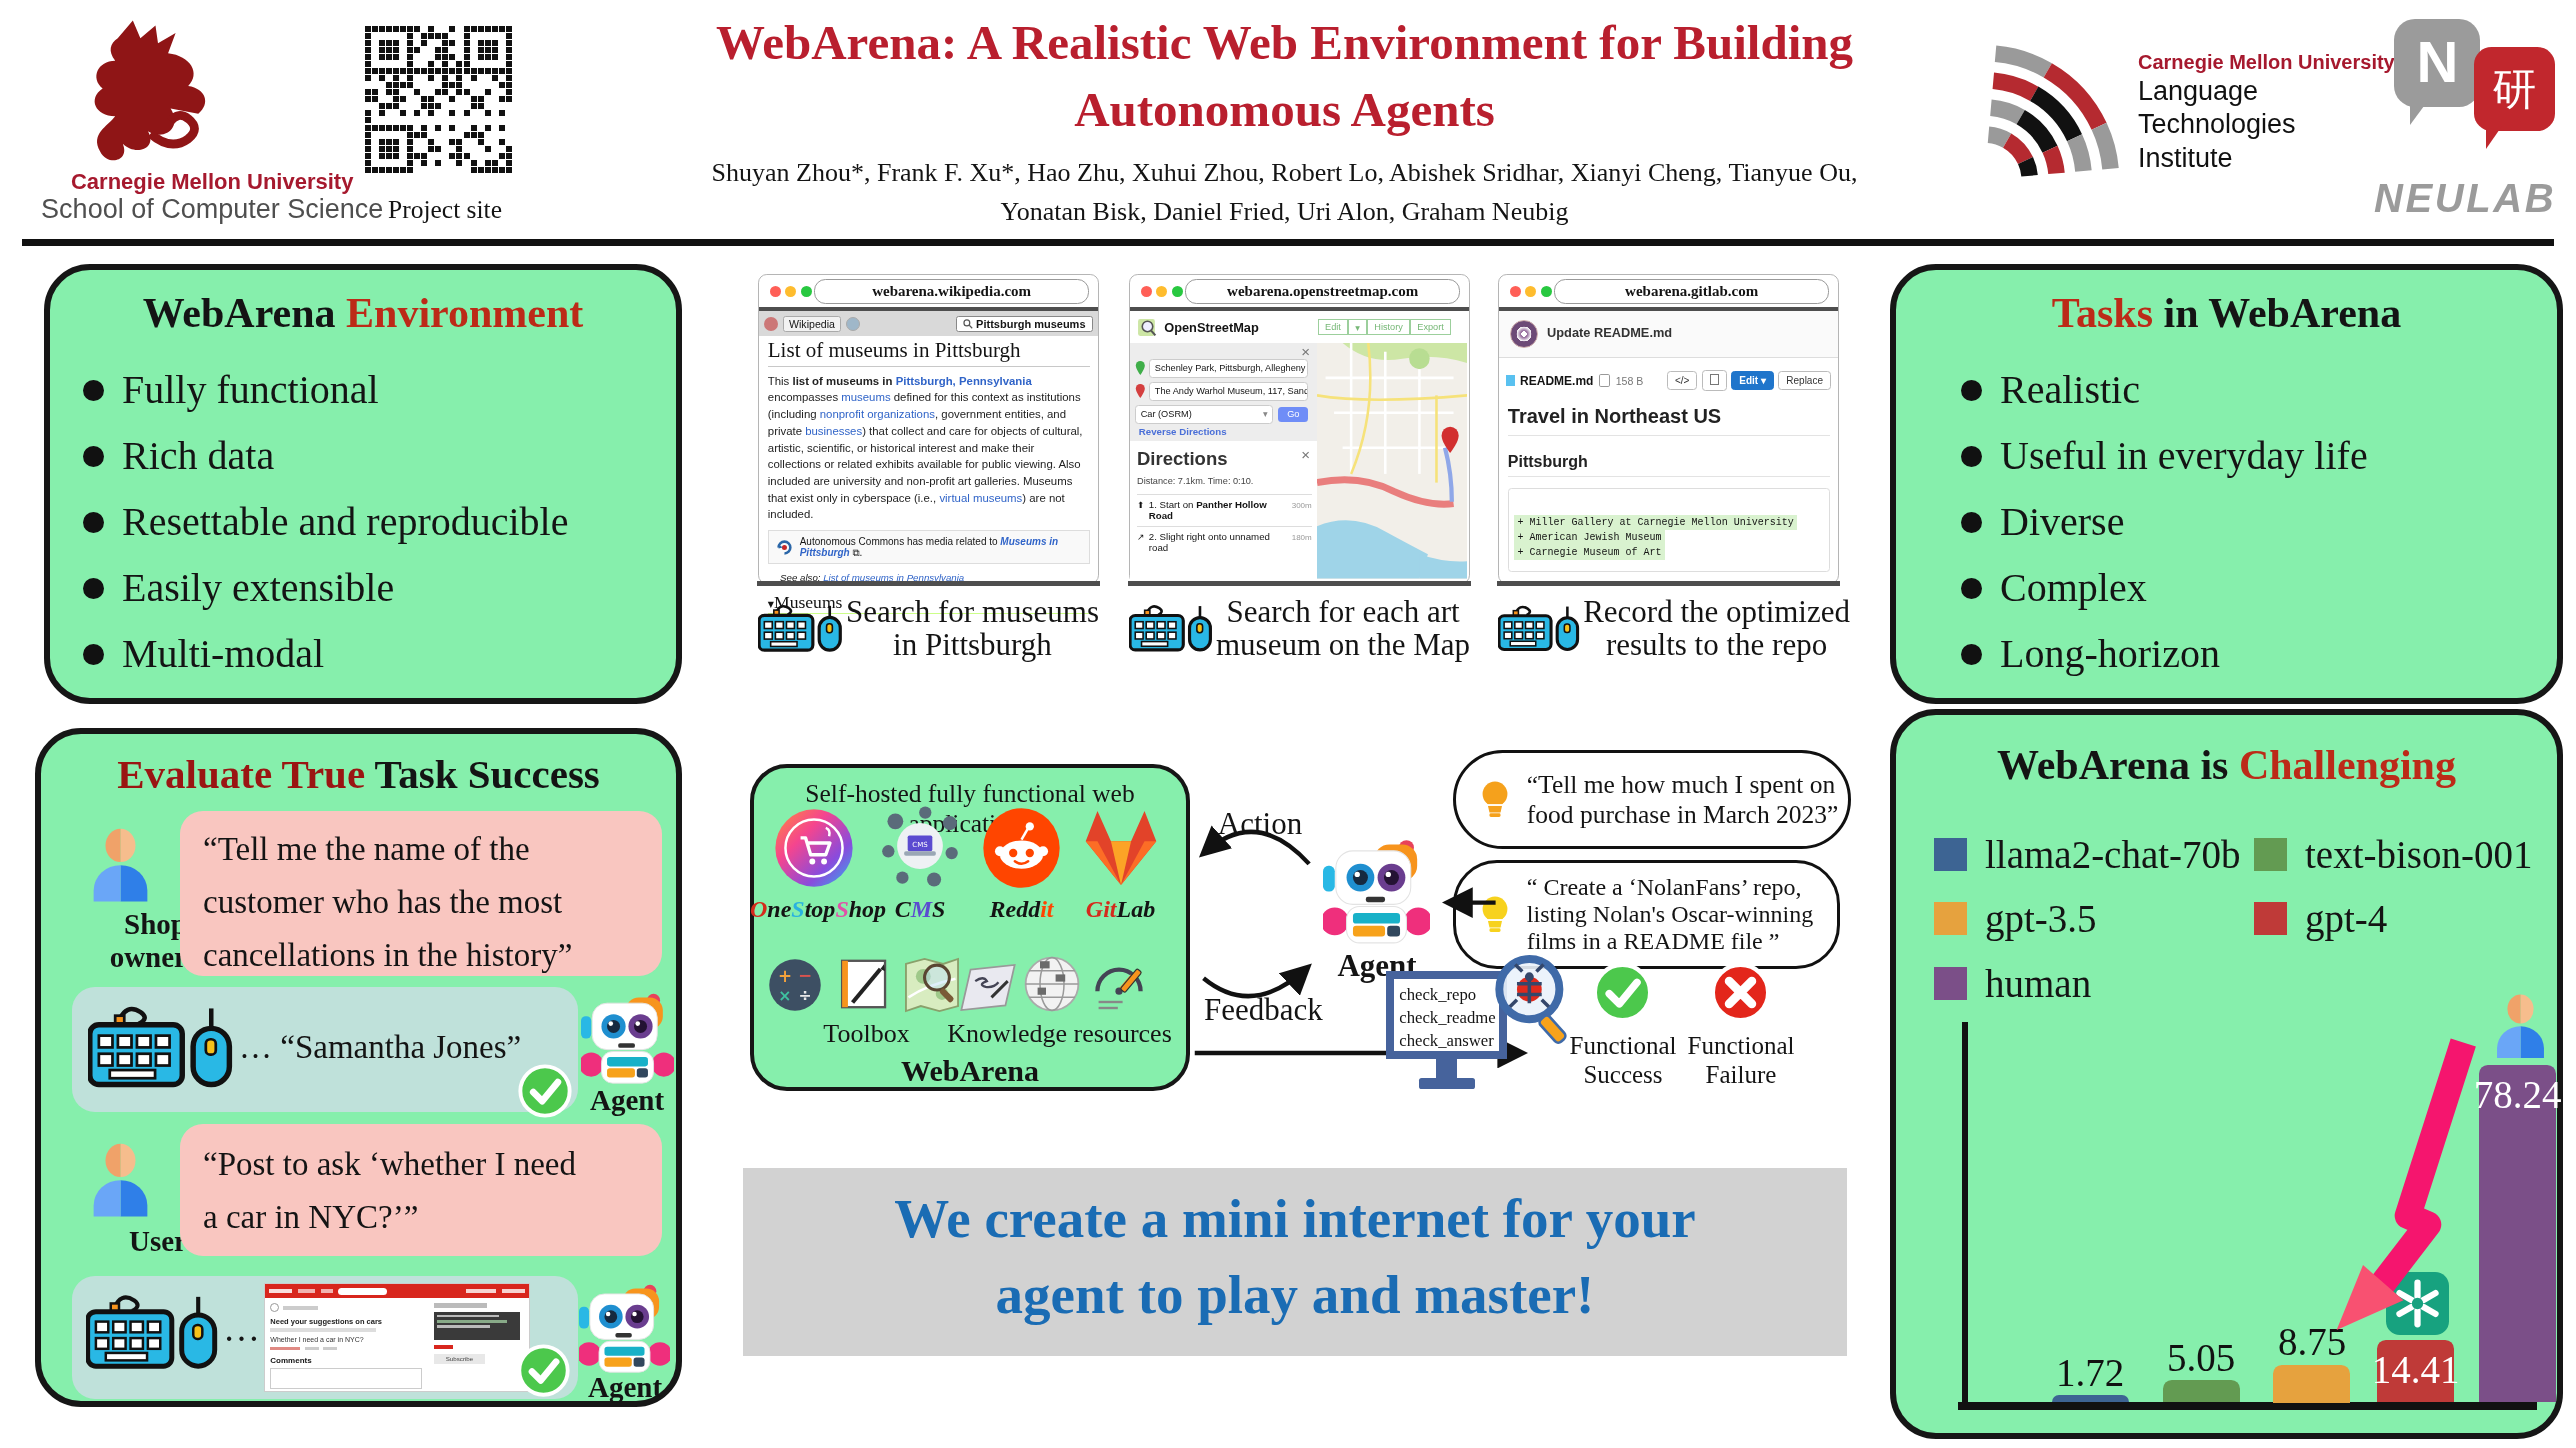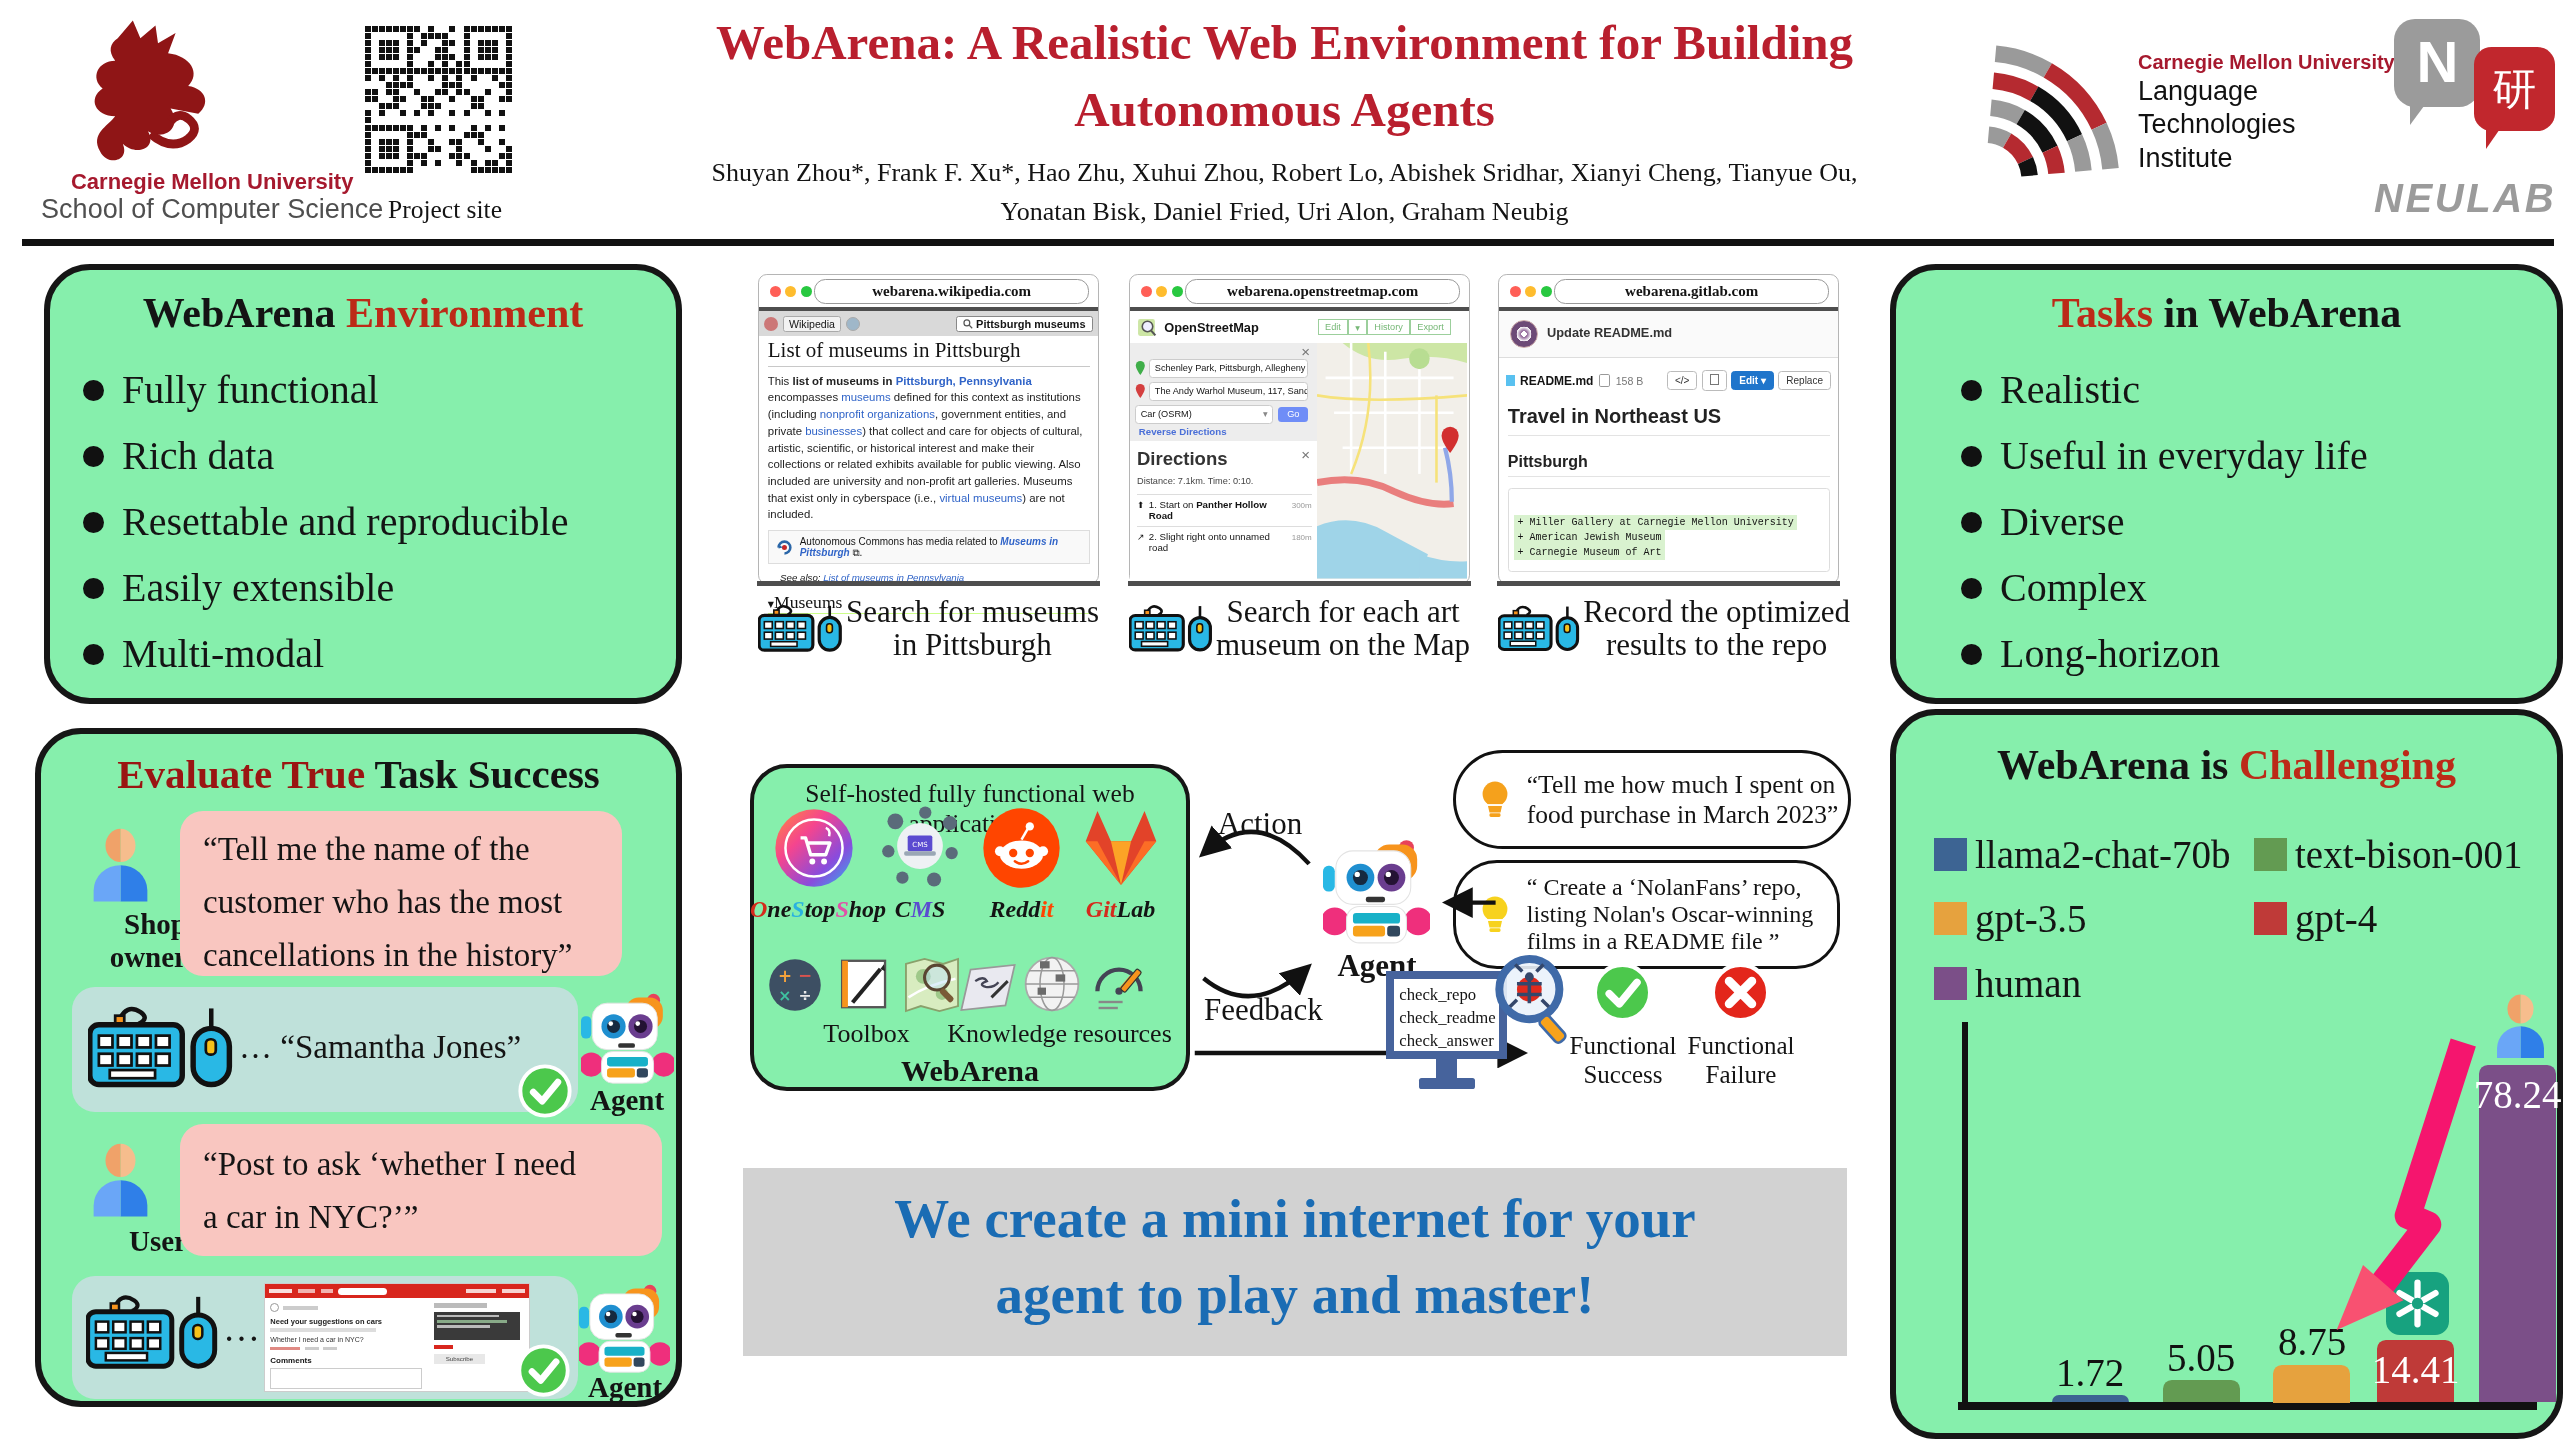--- a/index.html
+++ b/index.html
@@ -51,21 +51,21 @@
   
   .applabel{font-size:24px;font-weight:bold;font-style:italic;text-align:center;white-space:nowrap}
   .cr{color:#d42a1c}.cc{color:#2ab2e0}.cp{color:#e050a8}.cb{color:#5b4bd0}.co{color:#ff4500}
   .speech{position:absolute;border:3.5px solid #111;border-radius:53px;background:#fff;display:flex;align-items:center;gap:8.8px;padding:8.8px 16px;box-sizing:border-box}
   .speech .blines{font-size:25.5px;line-height:30px;white-space:nowrap}
   .outlabel{position:absolute;font-size:25px;line-height:29px;text-align:center;white-space:nowrap}
   
   #banner{position:absolute;left:743px;top:1168px;width:1104px;height:188px;background:#d2d2d2}
   #banner div{font-weight:bold;font-size:55px;color:#1a6cb4;text-align:center;white-space:nowrap}
   
-  .legrow{position:absolute;display:flex;align-items:center;gap:8px}
+  .legrow{position:absolute;display:flex;align-items:center;gap:18px}
   .legsw{width:33px;height:33px}
   .leglab{font-size:39px;white-space:nowrap}
   .bar{position:absolute;border-radius:8.8px 8.8px 0 0}
   .barlab{position:absolute;font-size:39px;text-align:center;white-space:nowrap}
   .qrcell{position:absolute;background:#111}
   svg text{font-family:"DejaVu Sans",sans-serif}
 </style>
 </head>
 <body>
 
@@ -655,21 +655,21 @@
       <span class="dred">Evaluate True</span><span> Task Success</span>
     </div>
   </div>
   <svg class="abs" style="left:81px;top:818px" width="79" height="88" viewBox="0 0 100 100">
       <use href="#person"></use>
     </svg>
   <div class="abs avlabel" style="left:55px;top:908px;width:132px">
     <div>Shop</div>
       <div>owner</div>
   </div>
-  <div class="pinkbub" style="left:180px;top:811px;width:442px;height:165px;padding:12.3px 0 0 23px;box-sizing:border-box">
+  <div class="pinkbub" style="left:180px;top:811px;width:482px;height:165px;padding:12.3px 0 0 23px;box-sizing:border-box">
     <div class="qtext">“Tell me the name of the</div>
     <div class="qtext">customer who has the most</div>
     <div class="qtext">cancellations in the history”</div>
   </div>
   <div class="tealbub" style="left:72px;top:987px;width:506px;height:125px"></div>
   <svg class="abs" style="left:88px;top:1001px" width="145px" height="91" viewBox="0 0 160 100">
       <use href="#kbm"></use>
     </svg>
   <div class="abs qtext" style="left:239px;top:1021px;font-size:33px">
     <span>…</span> <span>“Samantha Jones”</span>

